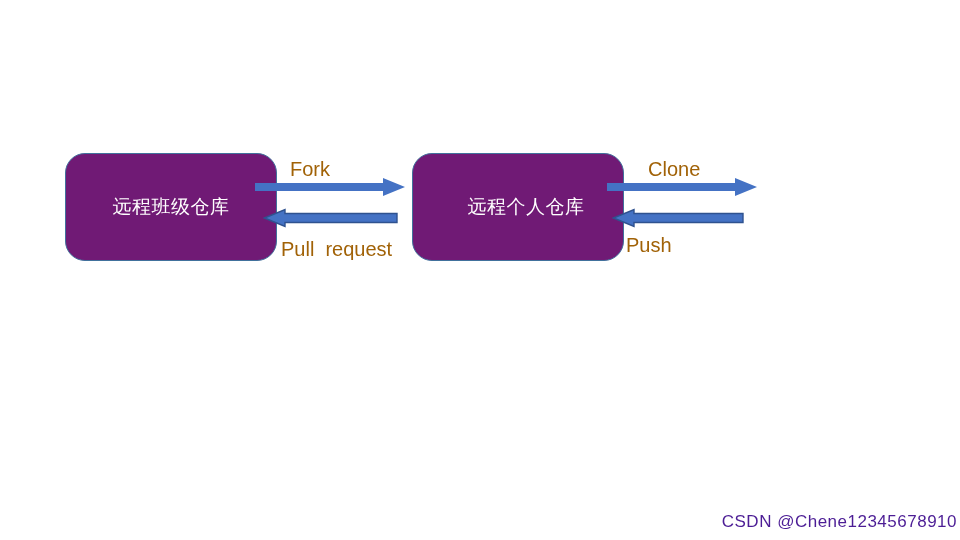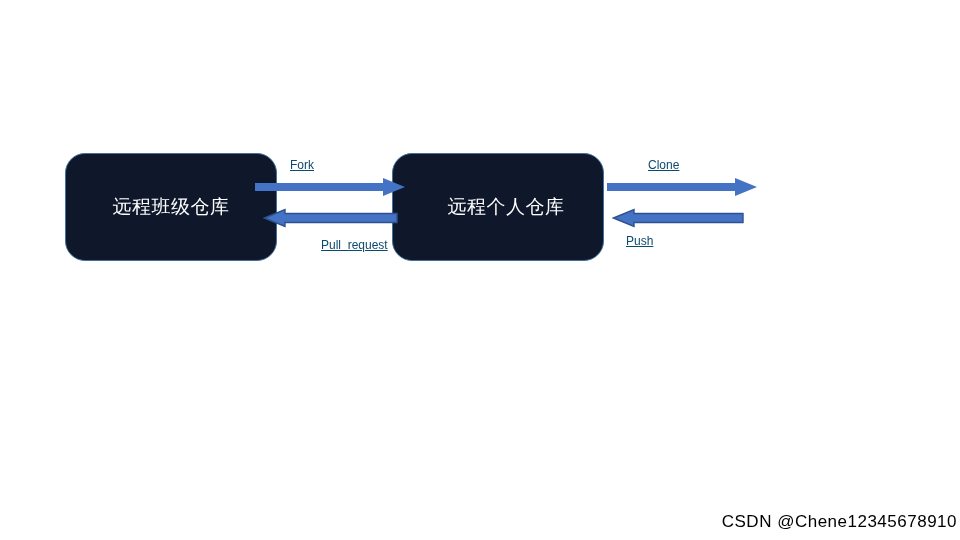--- a/index.html
+++ b/index.html
@@ -14,61 +14,60 @@
     height: 540px;
     background: #ffffff;
     overflow: hidden;
   }
   .node {
     position: absolute;
     top: 153px;
     width: 212px;
     height: 108px;
     box-sizing: border-box;
-    background: #0f172a;
+    background: #701a75;
     border: 1.5px solid #41719C;
     border-radius: 20px;
     display: flex;
     align-items: center;
     justify-content: center;
     color: #ffffff;
     font-size: 19px;
     letter-spacing: 0.5px;
     white-space: nowrap;
   }
   .node-left   { left: 65px; }
-  .node-middle { left: 392px; padding-left: 16px; }
+  .node-middle { left: 412px; padding-left: 16px; }
   .node-right  { left: 770px; }
 
   .edge-label {
     position: absolute;
-    color: #0c4a6e;
-    font-size: 12px;
+    color: #a16207;
+    font-size: 20px;
     white-space: pre;
-    text-decoration: underline;
   }
   .label-fork  { left: 290px; top: 158px; }
-  .label-pull  { left: 281px; top: 238px; margin-left: 40px; }
+  .label-pull  { left: 281px; top: 238px; }
   .label-clone { left: 648px; top: 158px; }
   .label-push  { left: 626px; top: 234px; }
 
   .arrow {
     position: absolute;
     display: block;
   }
   .arrow-fork  { left: 255px; top: 177px; }
   .arrow-pull  { left: 263px; top: 208px; }
   .arrow-clone { left: 607px; top: 177px; }
   .arrow-push  { left: 612px; top: 208px; }
 
   .watermark {
     position: absolute;
     right: 3px;
     bottom: 8px;
-    color: #000000;
+    color: #4c1d95;
     font-size: 17px;
     letter-spacing: 0.5px;
     white-space: nowrap;
   }
 </style>
 </head>
 <body>
 
 <div class="canvas">
 

